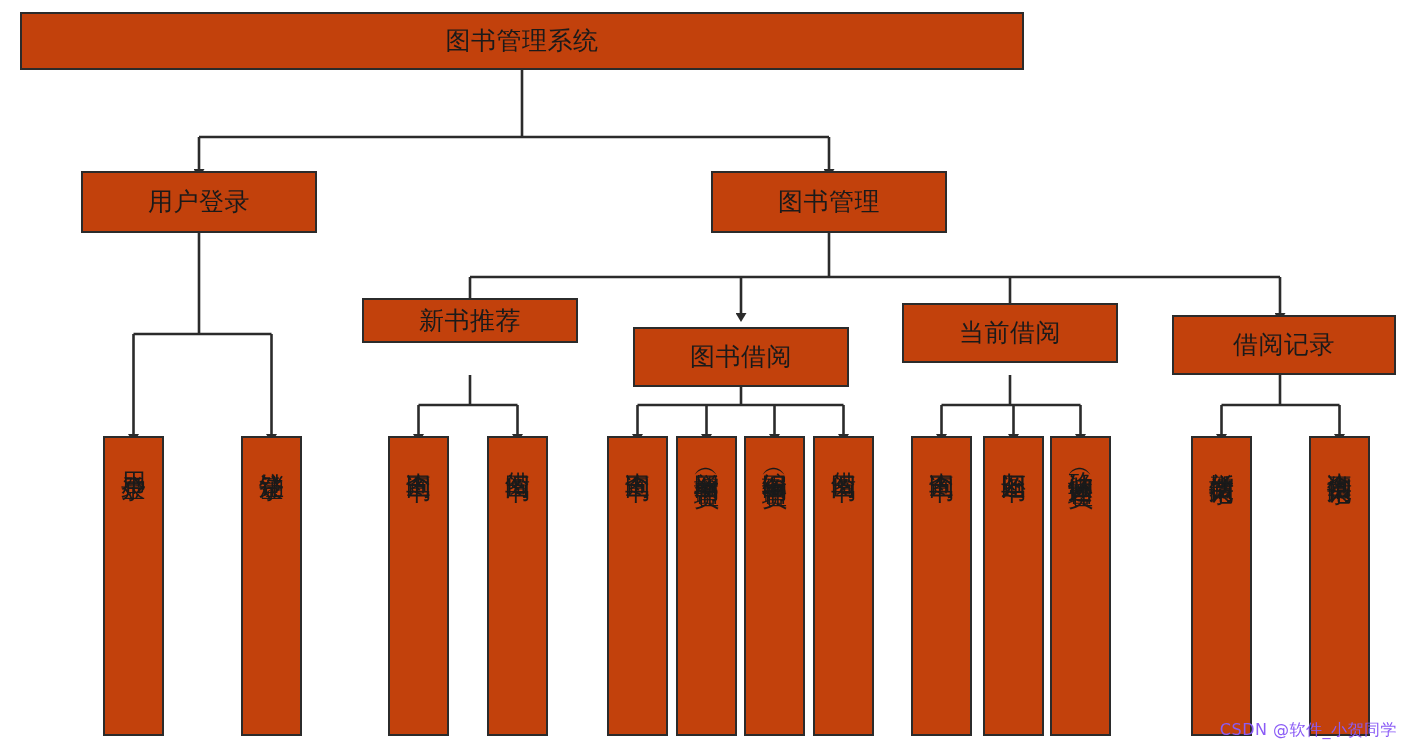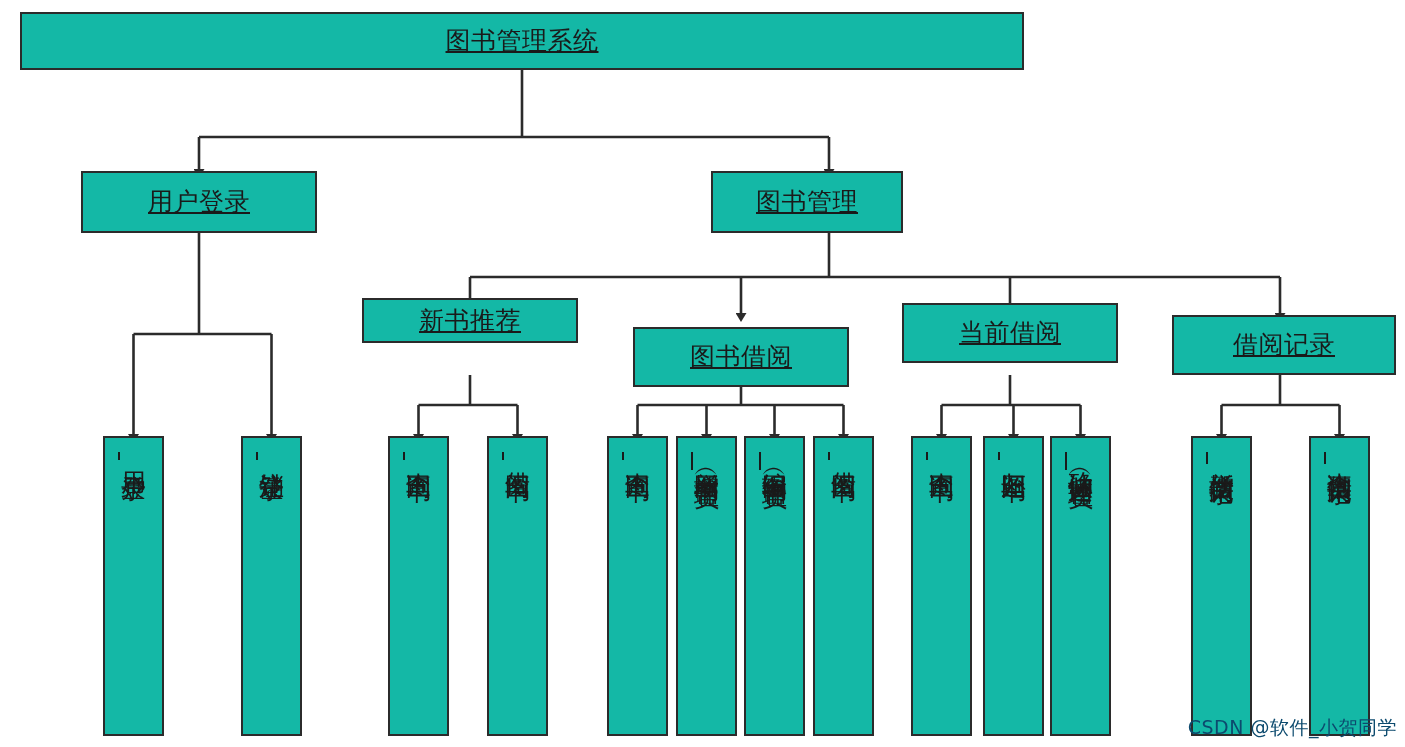--- a/index.html
+++ b/index.html
@@ -22,26 +22,25 @@
     left: 0;
     top: 0;
     width: 1405px;
     height: 747px;
     pointer-events: none;
   }
   .node {
     position: absolute;
     box-sizing: border-box;
     border: 2.5px solid #2b2b2b;
-    background: #14b8a6;
+    background: #c2410c;
     display: flex;
     align-items: center;
     justify-content: center;
     color: #1a1a1a;
-    text-decoration: underline;
   }
   .node .label {
     font-size: 25px;
     line-height: 1.12;
     letter-spacing: 0.5px;
     white-space: nowrap;
   }
   .node.vertical {
     align-items: flex-start;
     justify-content: center;
@@ -53,22 +52,22 @@
     font-size: 25px;
     line-height: 1.16;
     letter-spacing: 2px;
     white-space: nowrap;
   }
   .node.root .label { font-size: 25px; }
   .watermark {
     position: absolute;
     right: 8px;
     bottom: 6px;
-    font-size: 19px;
-    color: #0c4a6e;
+    font-size: 16px;
+    color: #8b5cf6;
     white-space: nowrap;
     letter-spacing: 0.5px;
   }
 </style>
 </head>
 <body>
 
 <div id="canvas">
 
   <svg class="edges" viewBox="0 0 1405 747" xmlns="http://www.w3.org/2000/svg">
@@ -114,21 +113,21 @@
       </g>
   </svg>
 
   <div id="node-layer">
       <div class="node root" style="left: 20px; top: 12px; width: 1004px; height: 58px;">
         <span class="label">图书管理系统</span>
       </div>
       <div class="node" style="left: 81px; top: 171px; width: 236px; height: 62px;">
         <span class="label">用户登录</span>
       </div>
-      <div class="node" style="left: 711px; top: 171px; width: 192px; height: 62px;">
+      <div class="node" style="left: 711px; top: 171px; width: 236px; height: 62px;">
         <span class="label">图书管理</span>
       </div>
       <div class="node" style="left: 362px; top: 298px; width: 216px; height: 45px;">
         <span class="label">新书推荐</span>
       </div>
       <div class="node" style="left: 633px; top: 315px; width: 216px; height: 60px; margin-top: 12px;">
         <span class="label">图书借阅</span>
       </div>
       <div class="node" style="left: 902px; top: 303px; width: 216px; height: 60px;">
         <span class="label">当前借阅</span>

